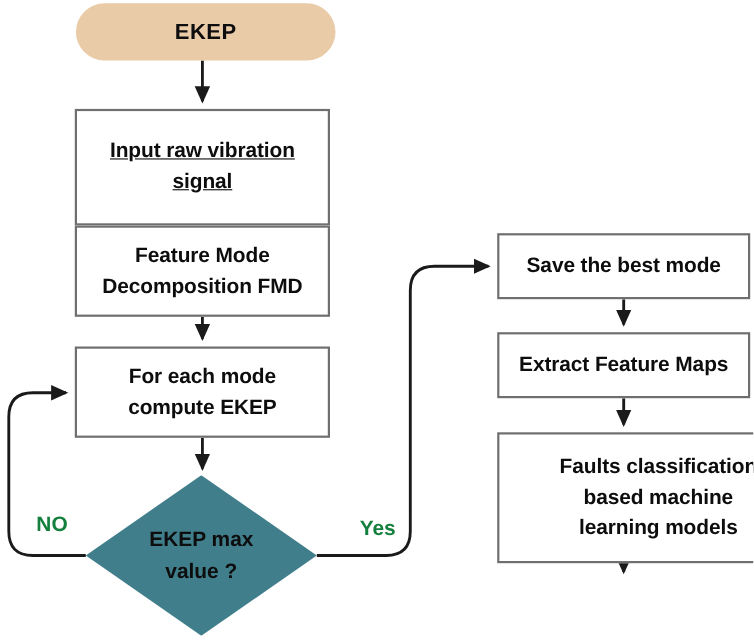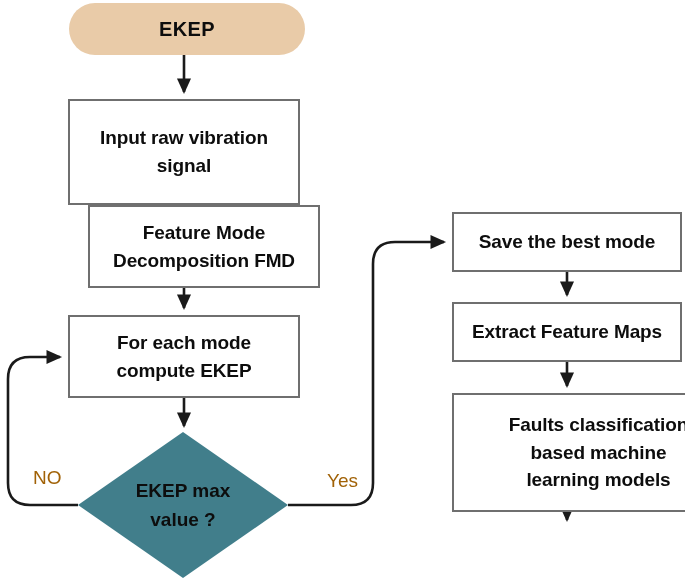--- a/index.html
+++ b/index.html
@@ -66,23 +66,23 @@
     align-items: center;
     justify-content: center;
     text-align: center;
     font-weight: bold;
     font-size: 19px;
     line-height: 1.55;
     color: #0d0d0d;
   }
   .edge-label {
     position: absolute;
-    font-weight: normal;
+    font-weight: bold;
     font-size: 19px;
-    color: #a16207;
+    color: #15803d;
     z-index: 4;
     white-space: nowrap;
   }
 </style>
 </head>
 <body>
 
 <div id="canvas">
 
   <svg id="edges" viewBox="0 0 685 584" xmlns="http://www.w3.org/2000/svg">
@@ -105,26 +105,26 @@
       <line x1="567" y1="272" x2="567" y2="295" marker-end="url(#arrowhead)"></line>
       <line x1="567" y1="362" x2="567" y2="386" marker-end="url(#arrowhead)"></line>
       <line x1="567" y1="512" x2="567" y2="520" marker-end="url(#arrowhead)"></line>
     </g>
   </svg>
 
   <div class="node terminator" style="left:69px; top:3px; width:236px; height:52px; background:#e9cba8;">
     <span>EKEP</span>
   </div>
 
-  <div class="node proc" style="left:68px; top:99px; width:232px; height:106px;">
+  <div class="node proc" style="left:68px; top:99px; width:232px; height:106px;text-decoration:underline;">
     <span style="white-space:pre-line;">Input raw vibration
 signal</span>
   </div>
 
-  <div class="node proc" style="left:68px; top:205px; width:232px; height:83px;margin-left:20px;">
+  <div class="node proc" style="left:68px; top:205px; width:232px; height:83px;">
     <span style="white-space:pre-line;">Feature Mode
 Decomposition FMD</span>
   </div>
 
   <div class="node proc" style="left:68px; top:315px; width:232px; height:83px;">
     <span style="white-space:pre-line;">For each mode
 compute EKEP</span>
   </div>
 
   <div class="decision-wrap" style="left:78px; top:432px; width:210px; height:146px;">

